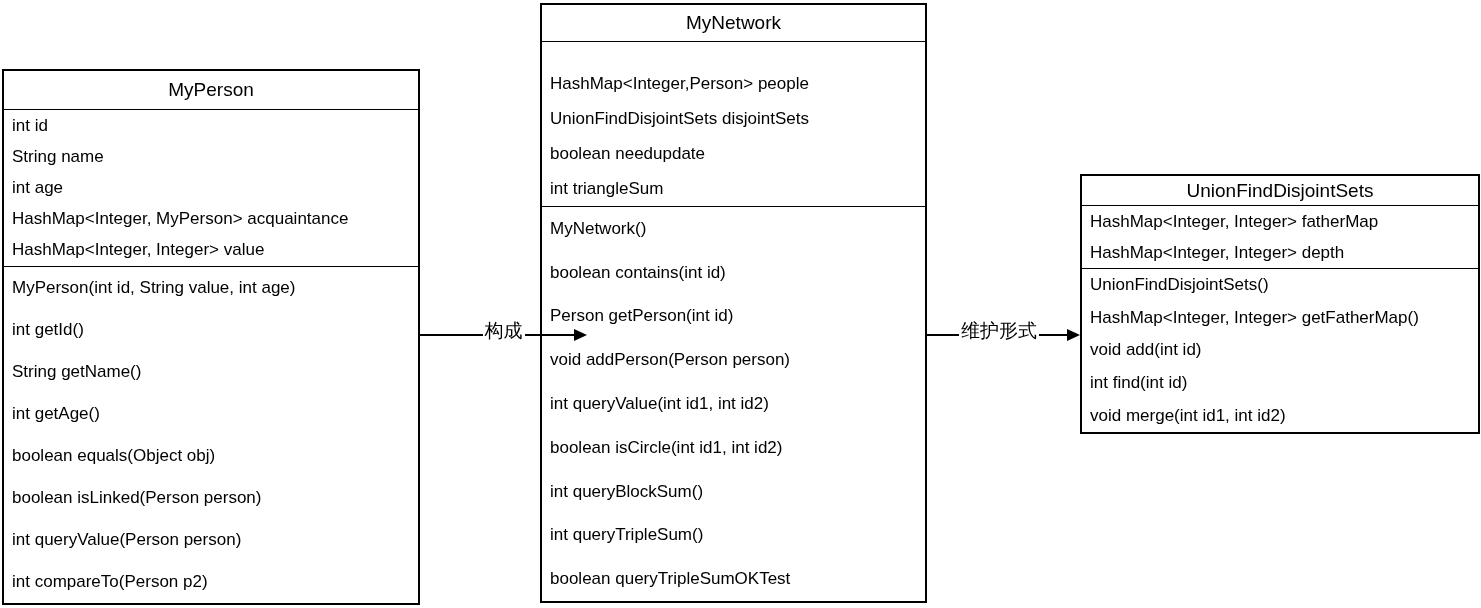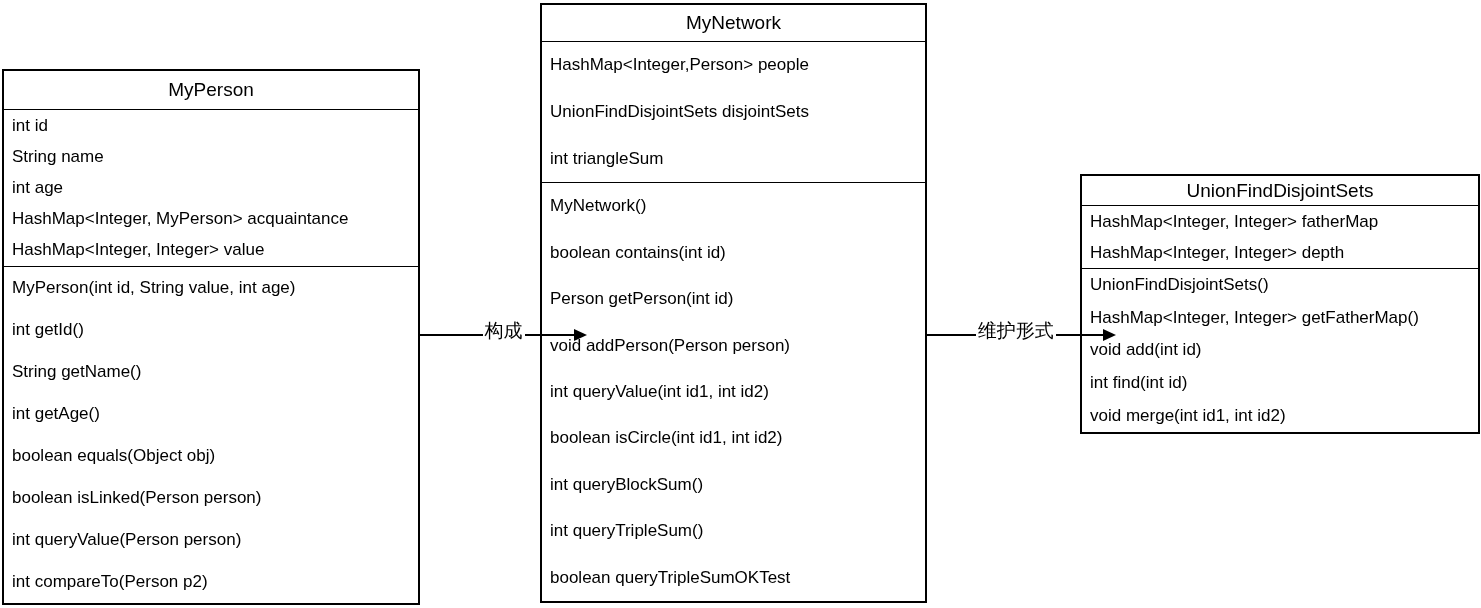--- a/index.html
+++ b/index.html
@@ -51,21 +51,21 @@
     padding-left: 8px;
     white-space: nowrap;
   }
   
   #box-myperson   { left: 2px;    top: 69px;  width: 418px; height: 536px; }
   #box-myperson .uml-title   { height: 39px; }
   #box-myperson .uml-fields  { height: 156px; }
 
   #box-mynetwork  { left: 540px;  top: 3px;   width: 387px; height: 600px; }
   #box-mynetwork .uml-title  { height: 37px; }
-  #box-mynetwork .uml-fields { height: 140px; }
+  #box-mynetwork .uml-fields { height: 140px; margin-top: 24px; }
 
   #box-unionfind  { left: 1080px; top: 174px; width: 400px; height: 260px; }
   #box-unionfind .uml-title  { height: 30px; }
   #box-unionfind .uml-fields { height: 62px; }
 
   
   .arrow {
     position: absolute;
     height: 30px;
   }
@@ -91,21 +91,21 @@
     position: absolute;
     top: 11px;
     transform: translate(-50%, -50%);
     background: #ffffff;
     font-size: 19px;
     padding: 0 2px;
     white-space: nowrap;
   }
   #arrow-1 { left: 420px; top: 320px; width: 122px; padding-left: 45px; }
   #arrow-1 .arrow-label { left: 50%; }
-  #arrow-2 { left: 927px; top: 320px; width: 153px; padding-left: 36px; }
+  #arrow-2 { left: 927px; top: 320px; width: 153px; }
   #arrow-2 .arrow-label { left: 47%; }
 </style>
 </head>
 <body>
 
 <div id="canvas">
 
   <div class="uml-class" id="box-myperson">
     <div class="uml-title">MyPerson</div>
     <div class="uml-section uml-fields">
@@ -125,20 +125,21 @@
         <div class="uml-row">int queryValue(Person person)</div>
         <div class="uml-row">int compareTo(Person p2)</div>
       </div>
   </div>
 
   <div class="uml-class" id="box-mynetwork">
     <div class="uml-title">MyNetwork</div>
     <div class="uml-section uml-fields">
         <div class="uml-row">HashMap&lt;Integer,Person&gt; people</div>
         <div class="uml-row">UnionFindDisjointSets disjointSets</div>
+        <div class="uml-row">boolean needupdate</div>
         <div class="uml-row">int triangleSum</div>
       </div>
     <div class="uml-section uml-methods">
         <div class="uml-row">MyNetwork()</div>
         <div class="uml-row">boolean contains(int id)</div>
         <div class="uml-row">Person getPerson(int id)</div>
         <div class="uml-row">void addPerson(Person person)</div>
         <div class="uml-row">int queryValue(int id1, int id2)</div>
         <div class="uml-row">boolean isCircle(int id1, int id2)</div>
         <div class="uml-row">int queryBlockSum()</div>

